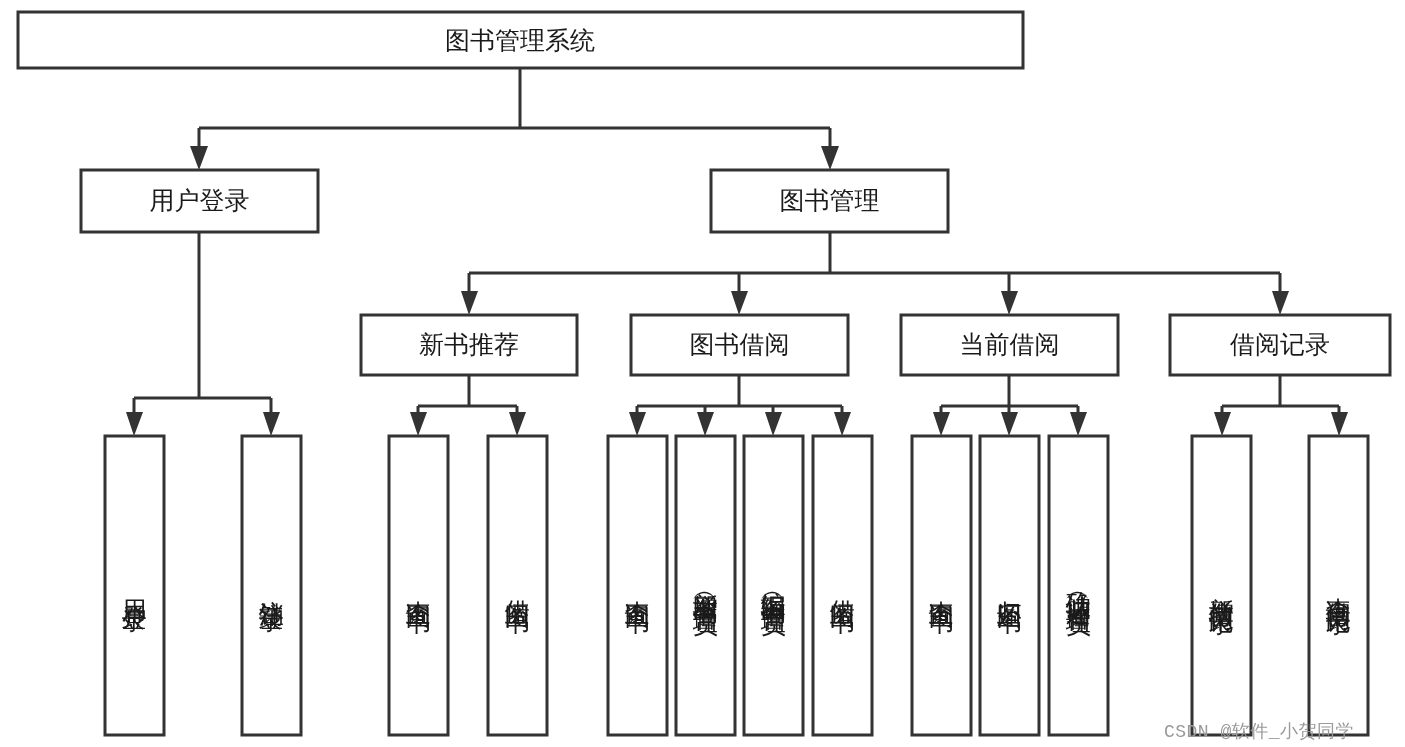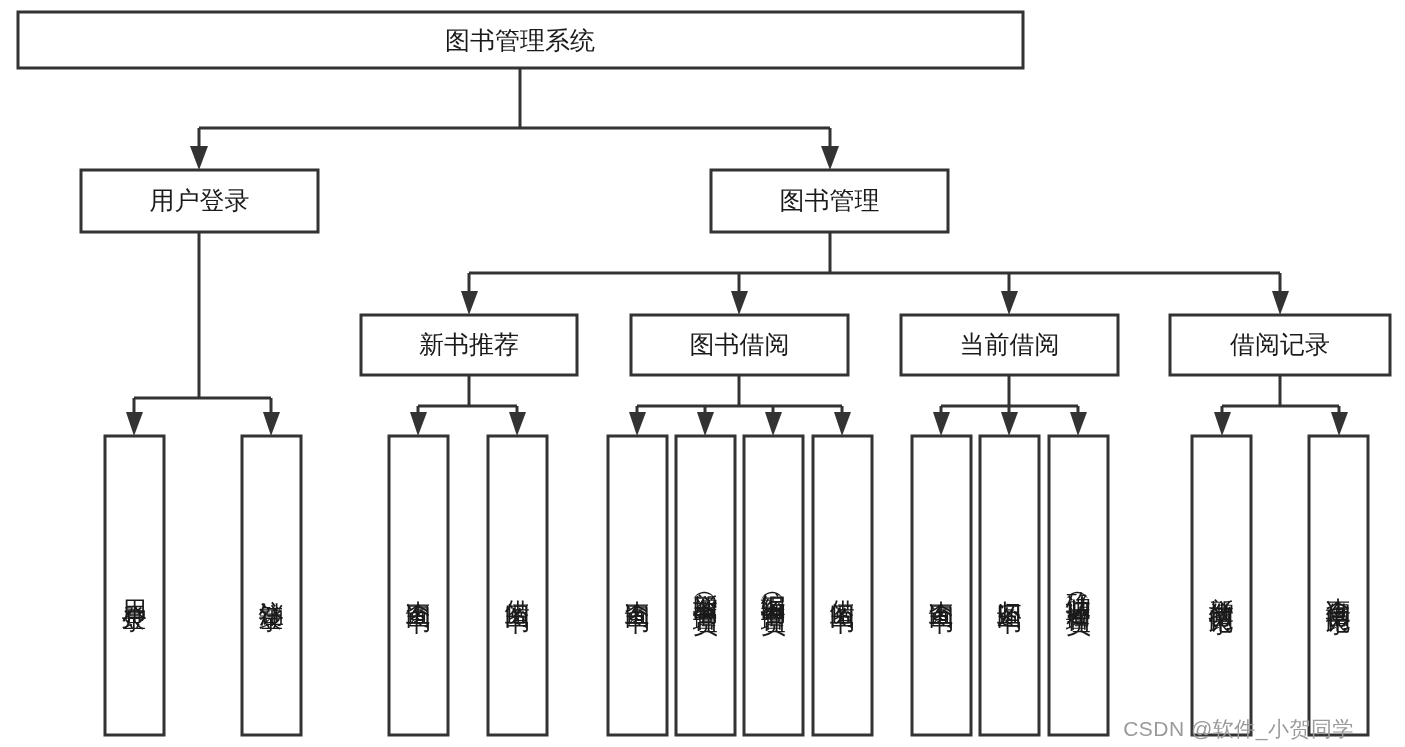--- a/index.html
+++ b/index.html
@@ -60,23 +60,23 @@
     font-size: 25px;
     color: #1a1a1a;
     line-height: 1.05;
     pointer-events: none;
     white-space: nowrap;
   }
   .watermark {
     position: absolute;
     right: 8px;
     bottom: 4px;
-    font-size: 21px;
+    font-size: 18px;
     color: #9a9a9a;
-    font-family: Liberation Sans, sans-serif;
+    font-family: Liberation Mono, monospace;
     letter-spacing: 0.5px;
     user-select: none;
   }
 </style>
 </head>
 <body>
 
 <div id="diagram-root">
 
   <svg id="flowchart" viewBox="0 0 1405 747" xmlns="http://www.w3.org/2000/svg">

